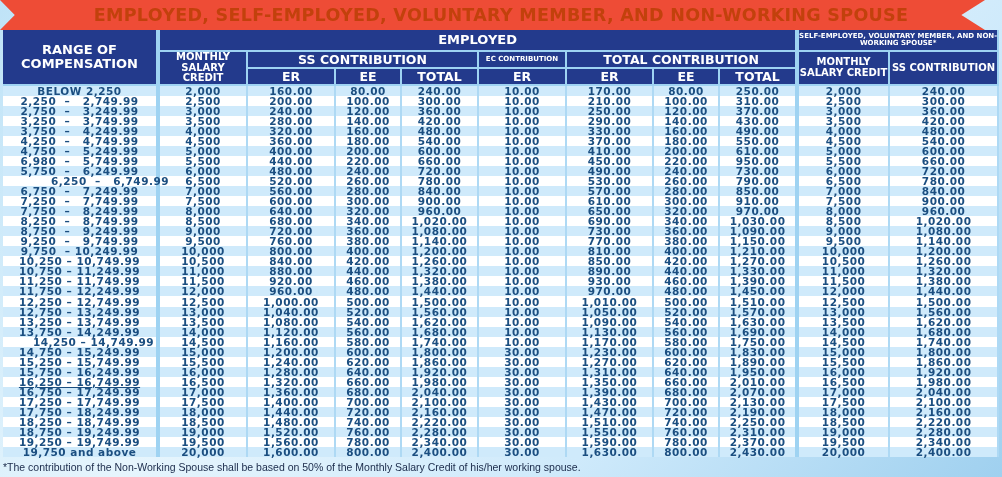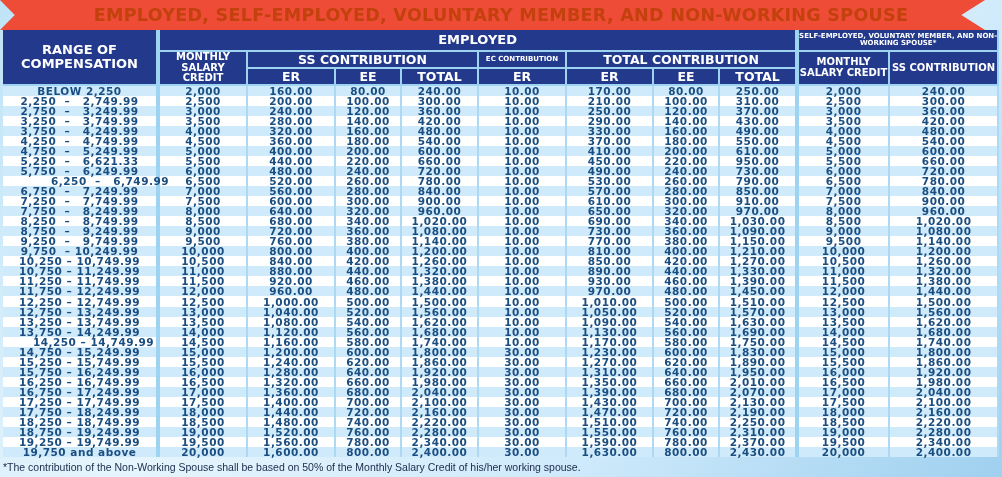--- a/index.html
+++ b/index.html
@@ -157,21 +157,21 @@
           <td>200.00</td>
           <td>600.00</td>
           <td>10.00</td>
           <td>410.00</td>
           <td>200.00</td>
           <td class="thick">610.00</td>
           <td>5,000</td>
           <td>600.00</td>
         </tr>
         <tr class="even">
-          <td class="thick" style="white-space: pre;">5,250  –   6,621.33</td>
+          <td class="thick" style="white-space: pre;">6,980  –   5,749.99</td>
           <td>5,500</td>
           <td>440.00</td>
           <td>220.00</td>
           <td>660.00</td>
           <td>10.00</td>
           <td>450.00</td>
           <td>220.00</td>
           <td class="thick">950.00</td>
           <td>5,500</td>
           <td>660.00</td>
@@ -443,21 +443,21 @@
           <td>640.00</td>
           <td>1,920.00</td>
           <td>30.00</td>
           <td>1,310.00</td>
           <td>640.00</td>
           <td class="thick">1,950.00</td>
           <td>16,000</td>
           <td>1,920.00</td>
         </tr>
         <tr class="even">
-          <td class="thick" style="white-space: pre;">16,250 – 16,749.99</td>
+          <td class="thick" style="white-space: pre; text-decoration: underline;">16,250 – 16,749.99</td>
           <td>16,500</td>
           <td>1,320.00</td>
           <td>660.00</td>
           <td>1,980.00</td>
           <td>30.00</td>
           <td>1,350.00</td>
           <td>660.00</td>
           <td class="thick">2,010.00</td>
           <td>16,500</td>
           <td>1,980.00</td>

